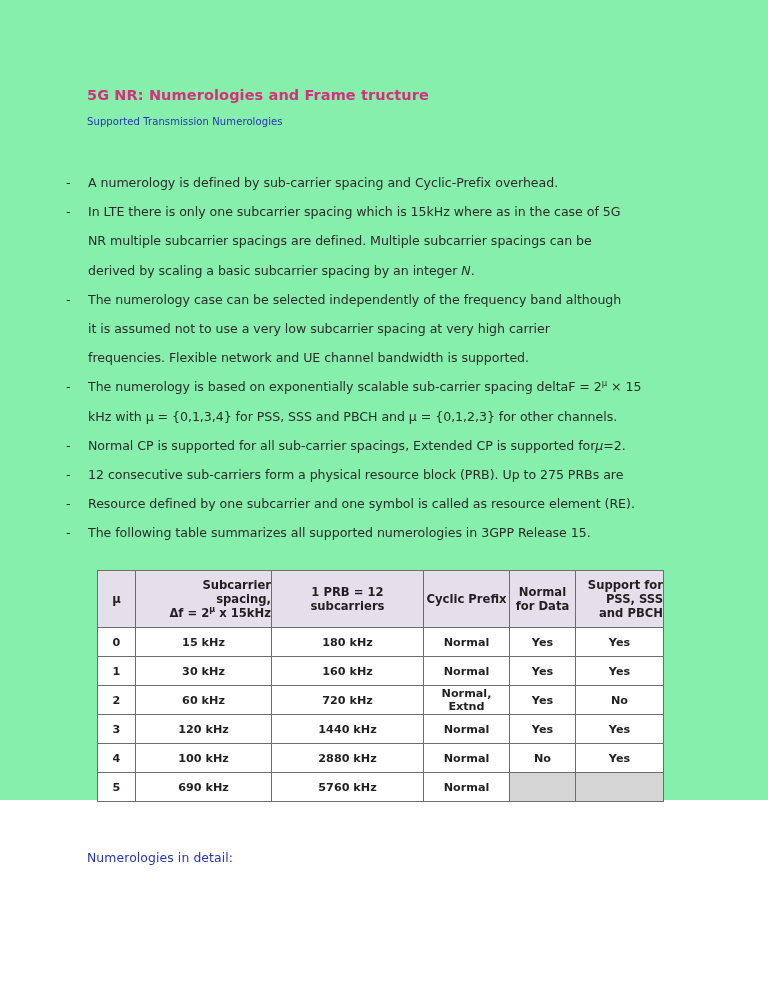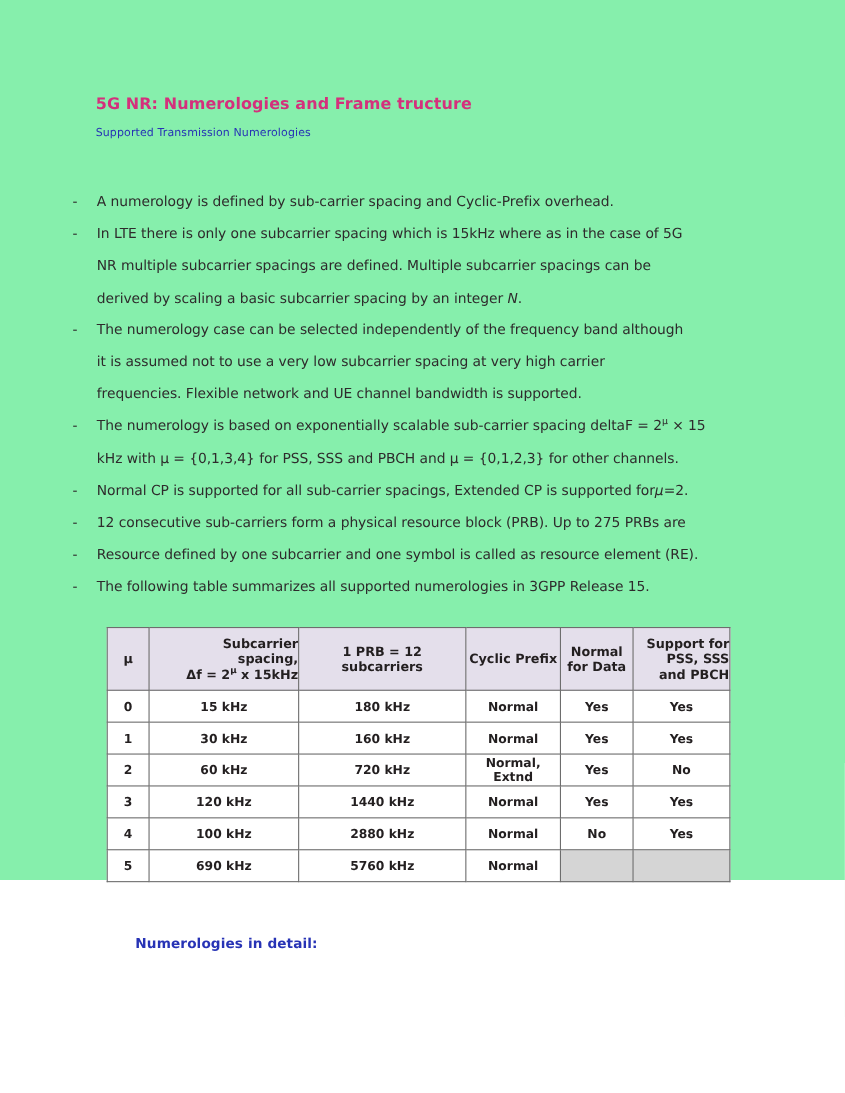--- a/index.html
+++ b/index.html
@@ -42,25 +42,24 @@
     font-weight: normal;
     letter-spacing: 0.1px;
     color: #2733b5;
     white-space: nowrap;
   }
   .footer-heading {
     position: absolute;
     left: 87px;
     top: 850px;
     font-size: 12.4px;
-    font-weight: bold;
+    font-weight: normal;
     letter-spacing: 0.1px;
     color: #2733b5;
     white-space: nowrap;
-    margin-left: 36px;
   }
 
   
   .body-list {
     position: absolute;
     left: 0;
     top: 168px;
     width: 768px;
   }
   .bullet-row {

